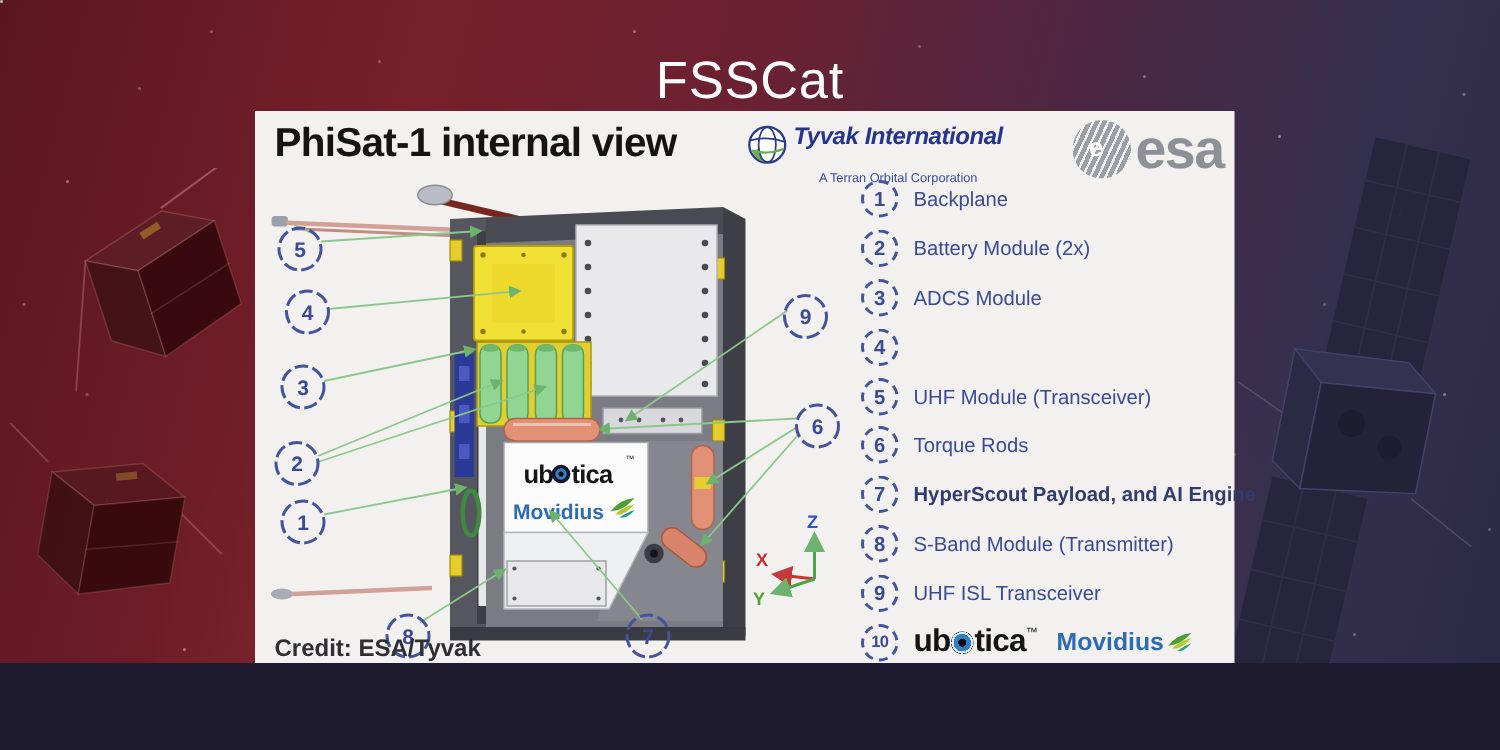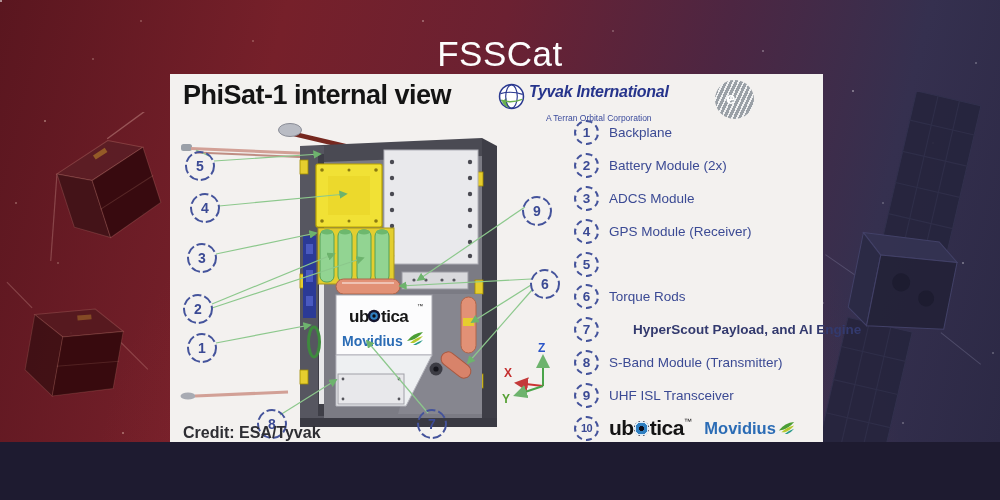--- a/index.html
+++ b/index.html
@@ -64,21 +64,21 @@
   .legend{position:absolute;left:404px;top:42px;margin:0;padding:0;list-style:none;}
   .legend-row{height:32.9px;display:flex;align-items:center;gap:10px;}
   .callout-circle{
     width:25px;height:25px;box-sizing:border-box;flex:0 0 25px;
     border:2px dashed #44539b;border-radius:50%;
     display:flex;align-items:center;justify-content:center;
     color:#3b4a94;font-size:13.5px;font-weight:700;
   }
   .callout-circle.wide{font-size:11px;letter-spacing:-.5px;}
   .legend-label{font-size:13.5px;font-weight:500;color:#3b4a94;white-space:nowrap;}
-  .legend-label.bold{font-weight:700;color:#333a6e;margin-left:24px;}
+  .legend-label.bold{font-weight:700;color:#333a6e;}
   .legend-logos{display:inline-flex;align-items:center;gap:13px;}
   .ubotica-logo{font-size:21px;font-weight:700;color:#141414;letter-spacing:-.5px;display:inline-flex;align-items:center;}
   .ubotica-logo .eye{
     width:15px;height:15px;border-radius:50%;display:inline-block;margin:0 .5px;
     background:radial-gradient(circle at 50% 50%, #0c0c18 0 26%, #2f7fc1 26% 55%, #dceaf6 55% 68%, #15152e 68% 100%);
   }
   .ubotica-logo .tm{font-size:8px;font-weight:400;align-self:flex-start;margin-top:1px;}
   .movidius-logo{font-size:16.5px;font-weight:700;color:#2b6cb5;display:inline-flex;align-items:center;gap:2px;}
   
   .credit{position:absolute;left:13px;top:350px;font-size:16px;font-weight:700;color:#2e2e33;}
@@ -163,20 +163,21 @@
       <div class="tyvak-text">
         <span class="tyvak-name">Tyvak International</span>
         <span class="tyvak-sub">A Terran Orbital Corporation</span>
       </div>
     </div>
 
     <div class="esa">
       <div class="esa-disc">
         <span>e</span>
       </div>
+      <span class="esa-word">esa</span>
     </div>
 
     <svg class="diagram" width="653" height="374" viewBox="0 0 653 374">
       <defs>
         <marker id="arwG" markerWidth="7" markerHeight="7" refX="5.5" refY="3.5" orient="auto">
           <path d="M0,0 L7,3.5 L0,7 Z" fill="#6db36d"></path>
         </marker>
         <marker id="arwR" markerWidth="7" markerHeight="7" refX="5.5" refY="3.5" orient="auto">
           <path d="M0,0 L7,3.5 L0,7 Z" fill="#c43a3a"></path>
         </marker>
@@ -414,28 +415,28 @@
             <span class="num">3</span>
           </span>
     <span class="legend-label">ADCS Module</span>
 
   </li>
 
   <li class="legend-row">
     <span class="callout-circle">
             <span class="num">4</span>
           </span>
-    <span class="legend-label">GPS Module (Receiver)</span>
 
   </li>
 
   <li class="legend-row">
     <span class="callout-circle">
             <span class="num">5</span>
           </span>
+    <span class="legend-label">UHF Module (Transceiver)</span>
 
   </li>
 
   <li class="legend-row">
     <span class="callout-circle">
             <span class="num">6</span>
           </span>
     <span class="legend-label">Torque Rods</span>
 
   </li>

